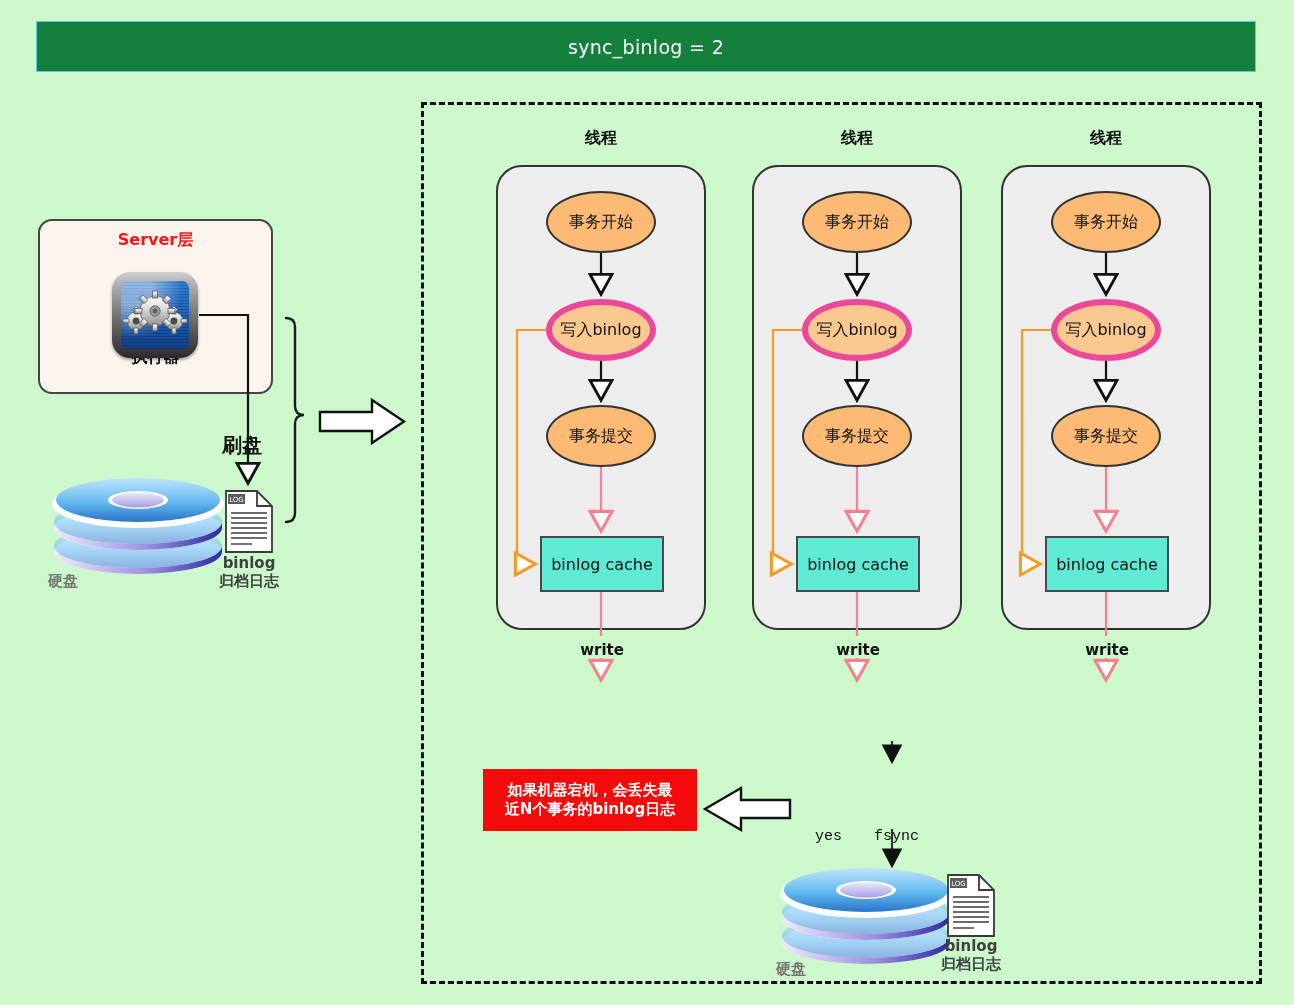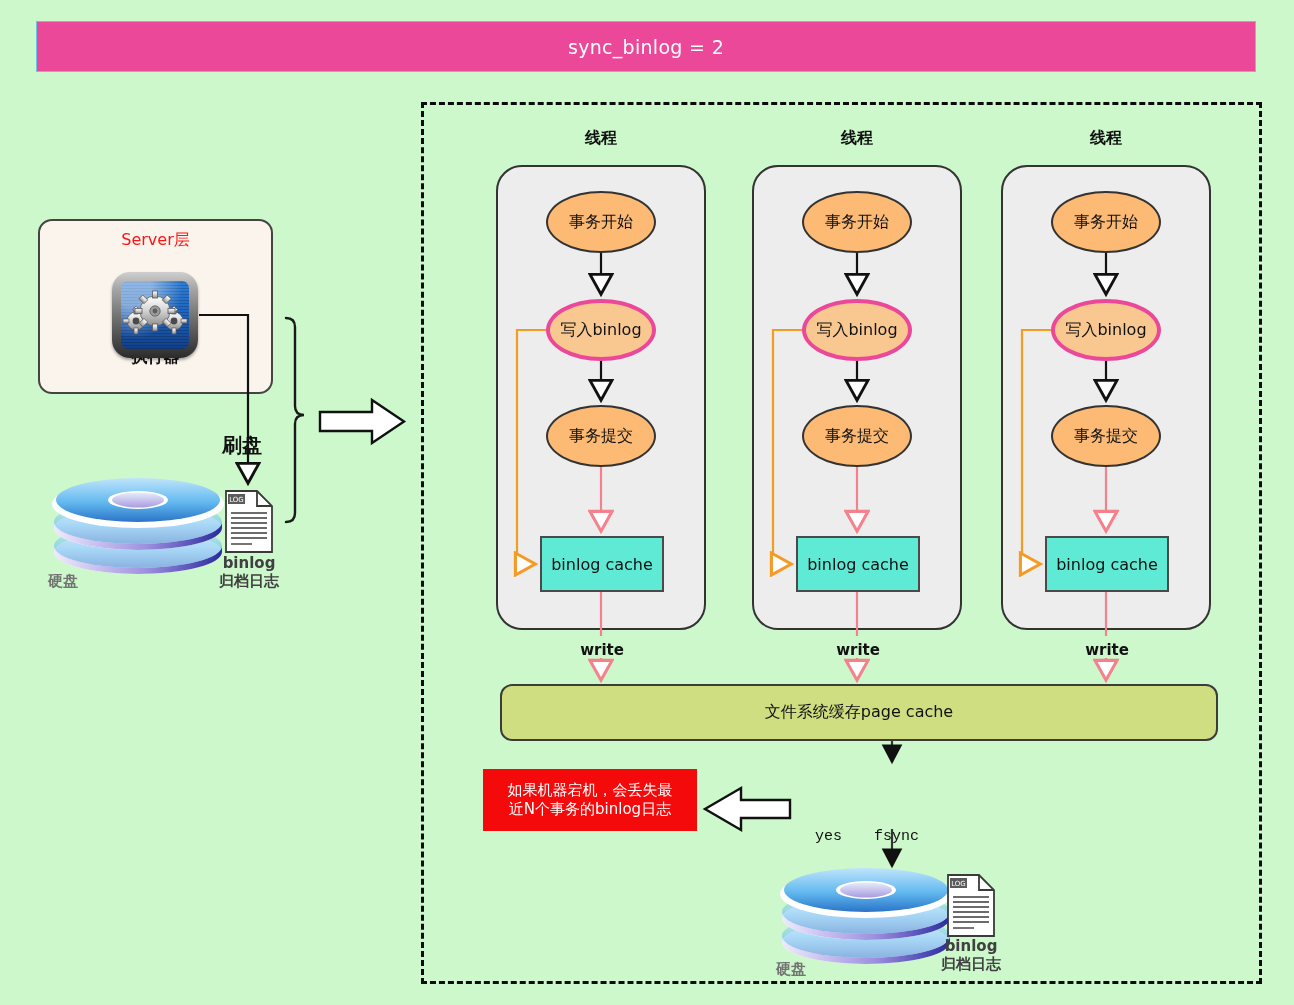--- a/index.html
+++ b/index.html
@@ -16,21 +16,21 @@
     overflow: hidden;
   }
 
   
   #title-banner {
     position: absolute;
     left: 36px;
     top: 21px;
     width: 1220px;
     height: 51px;
-    background: #ec4899;
+    background: #15803d;
     border: 1px solid #66c4e6;
     box-sizing: border-box;
     display: flex;
     align-items: center;
     justify-content: center;
   }
   #title-banner .title-text {
     color: #ffffff;
     font-size: 19px;
     letter-spacing: 0.3px;
@@ -59,21 +59,21 @@
     border-radius: 14px;
     box-sizing: border-box;
   }
   #server-title {
     position: absolute;
     left: 0; top: 9px;
     width: 100%;
     text-align: center;
     color: #FC1414;
     font-size: 16px;
-    font-weight: normal;
+    font-weight: bold;
   }
   #executor-label {
     position: absolute;
     left: 0; top: 126px;
     width: 100%;
     text-align: center;
     color: #111;
     font-size: 16px;
     font-weight: bold;
   }
@@ -159,21 +159,21 @@
   }
   .ellipse-blue {
     width: 110px; height: 62px;
     background: #fdba74;
     border: 2px solid #333333;
     border-radius: 50%;
   }
   .ellipse-orange {
     width: 110px; height: 62px;
     background: #F9C891;
-    border: 4px solid #ec4899;
+    border: 6px solid #ec4899;
     border-radius: 50%;
   }
   .rect-pink {
     width: 124px; height: 56px;
     background: #5eead4;
     border: 2px solid #4a4a4a;
   }
   .write-label {
     position: absolute;
     width: 90px;
@@ -237,21 +237,21 @@
     height: 62px;
     background: #F40A0A;
     display: flex;
     align-items: center;
     justify-content: center;
     text-align: center;
   }
   #warning-box .wtext {
     color: #ffffff;
     font-size: 15px;
-    font-weight: normal;
+    font-weight: bold;
     line-height: 1.25;
     padding: 0 6px;
   }
 
   .flush-label {
     position: absolute;
     font-size: 20px;
     font-weight: bold;
     color: #111;
   }
@@ -404,23 +404,20 @@
   <div class="write-label" style="left:813px; top:641px;">write</div>
 
   <div class="thread-title" style="left:1036px; top:128px;">线程</div>
   <div class="thread-box" style="left:1001px; top:165px;"></div>
   <div class="node ellipse-blue" style="left:1051px; top:191px;">事务开始</div>
   <div class="node ellipse-orange" style="left:1051px; top:299px;">写入binlog</div>
   <div class="node ellipse-blue" style="left:1051px; top:405px;">事务提交</div>
   <div class="node rect-pink" style="left:1045px; top:536px;">binlog cache</div>
   <div class="write-label" style="left:1062px; top:641px;">write</div>
 
-  <div id="page-cache">
-    <span>文件系统缓存page cache</span>
-  </div>
 
   <div class="branch-label" style="left:815px; top:828px;">yes</div>
   <div class="branch-label" style="left:874px; top:828px;">fsync</div>
 
   <div id="warning-box">
     <div class="wtext">
       <div>如果机器宕机，会丢失最</div>
       <div>近N个事务的binlog日志</div>
     </div>
   </div>

